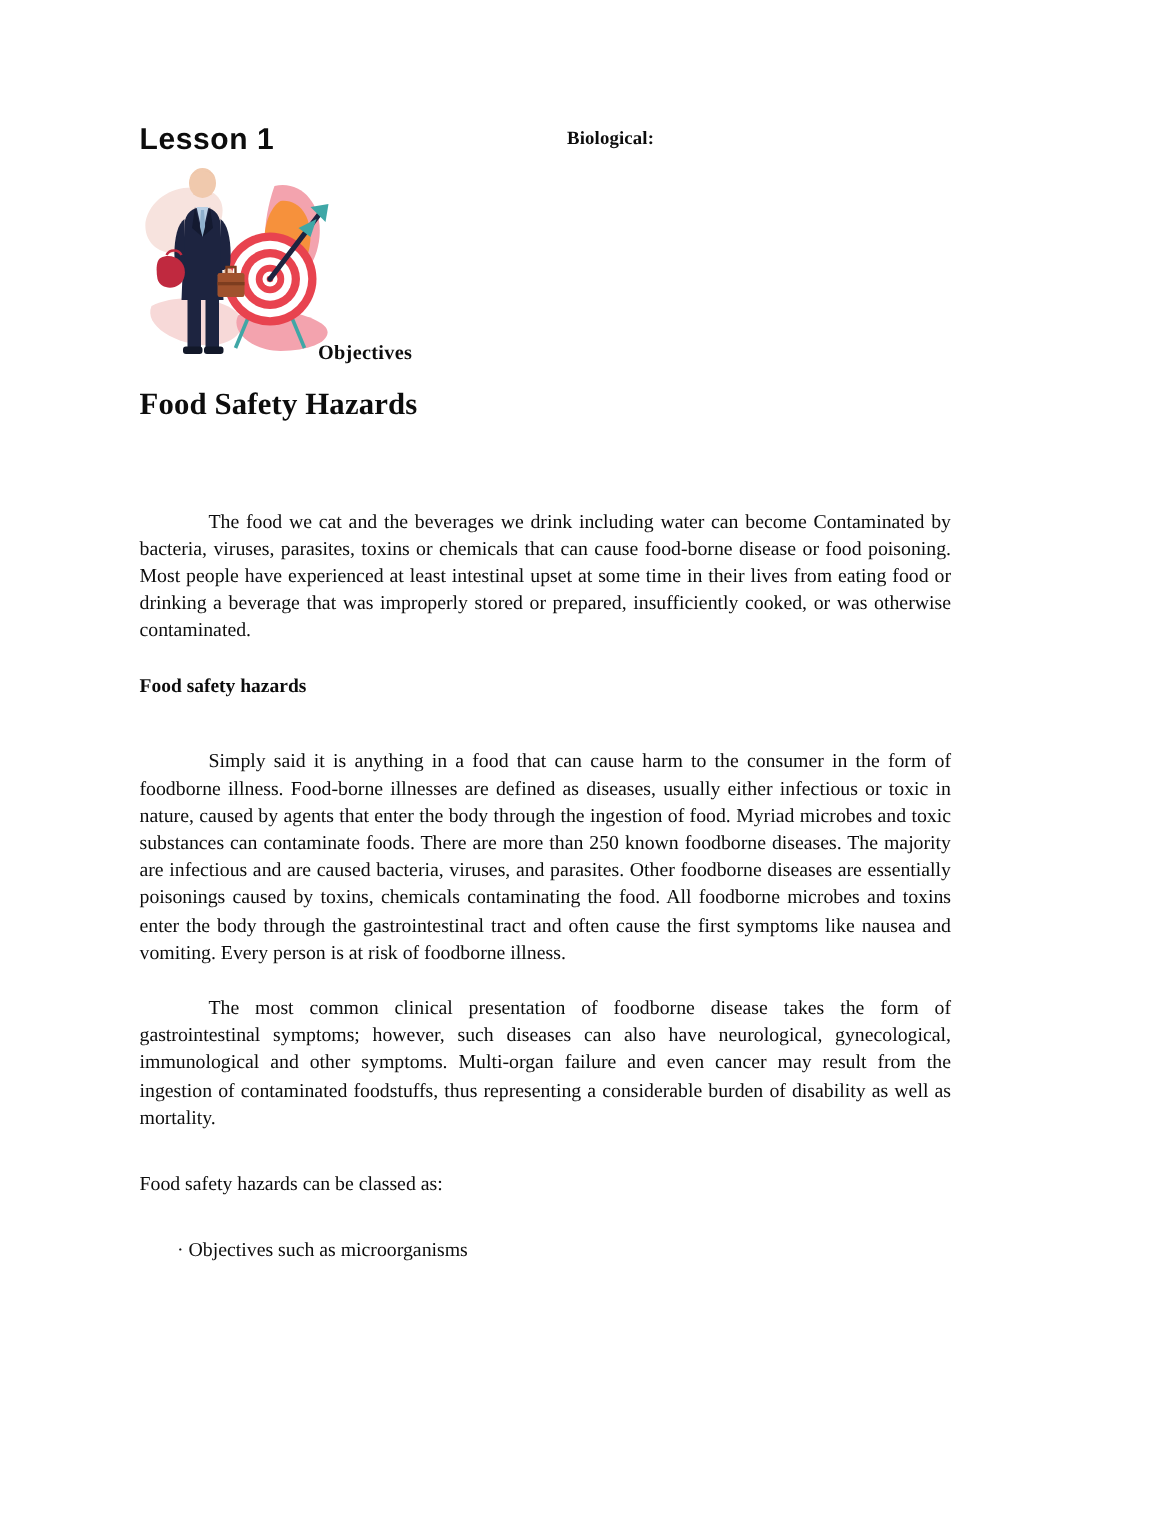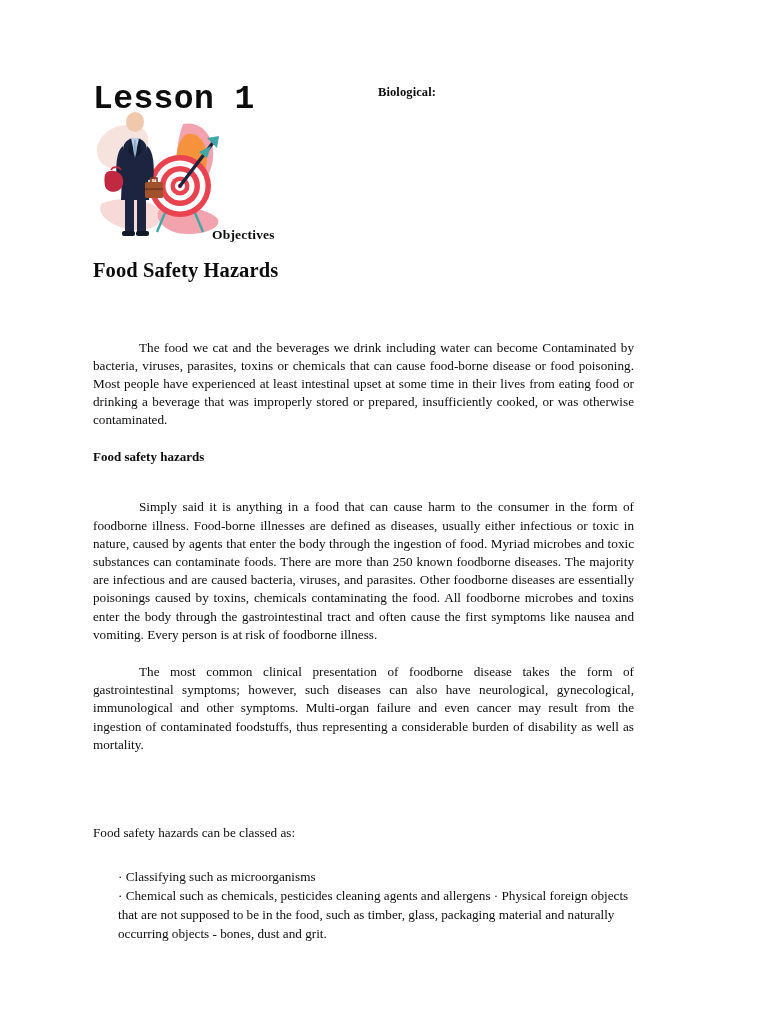--- a/index.html
+++ b/index.html
@@ -27,25 +27,25 @@
     position: absolute;
     left: 0; top: 0;
     width: 768px;
     height: 250px;
   }
 
   .lesson-title {
     position: absolute;
     left: 93px;
     top: 82px;
-    font-size: 33px;
+    font-size: 20px;
     font-weight: bold;
     letter-spacing: 0.4px;
     line-height: 1.1;
-    font-family: Liberation Mono, monospace;
+    font-family: Liberation Sans, sans-serif;
   }
 
   
   .illustration {
     position: absolute;
     left: 95px;
     top: 112px;
     width: 130px;
     height: 128px;
   }
@@ -106,21 +106,21 @@
   }
 
   p.para {
     margin: 0;
     font-size: 13.2px;
     line-height: 1.38;
     text-align: justify;
     text-justify: inter-word;
   }
   p.para.indent { text-indent: 46px; }
-  p.para.left { text-align: left; margin-top: 44px; }
+  p.para.left { text-align: left; }
 
   .spacer-xl { height: 56px; }
   .spacer-lg { height: 26px; }
   .spacer-md { height: 19px; }
   .spacer-sm { height: 15px; }
 
   .hazard-list {
     margin: 0;
     padding: 0 0 0 25px;
     list-style: none;
@@ -239,18 +239,17 @@
 
     <p class="para indent">The most common clinical presentation of foodborne disease takes the form of gastrointestinal symptoms; however, such diseases can also have neurological, gynecological,  immunological and other symptoms. Multi-organ failure and even cancer may result from the  ingestion of contaminated foodstuffs, thus representing a considerable burden of disability as  well as mortality.</p>
 
     <div class="spacer-lg"></div>
 
     <p class="para left">Food safety hazards can be classed as:</p>
 
     <div class="spacer-lg"></div>
 
     <ul class="hazard-list">
-      <li>· Classifying such as microorganisms</li>
-      <li>· Chemical such as chemicals, pesticides cleaning agents and allergens  · Physical foreign objects that are not supposed to be in the food, such as timber, glass, packaging material and naturally occurring objects - bones, dust and grit.</li>
+      <li>· Objectives such as microorganisms</li>
     </ul>
 
   </div>
 </div>
 
 </body></html>

